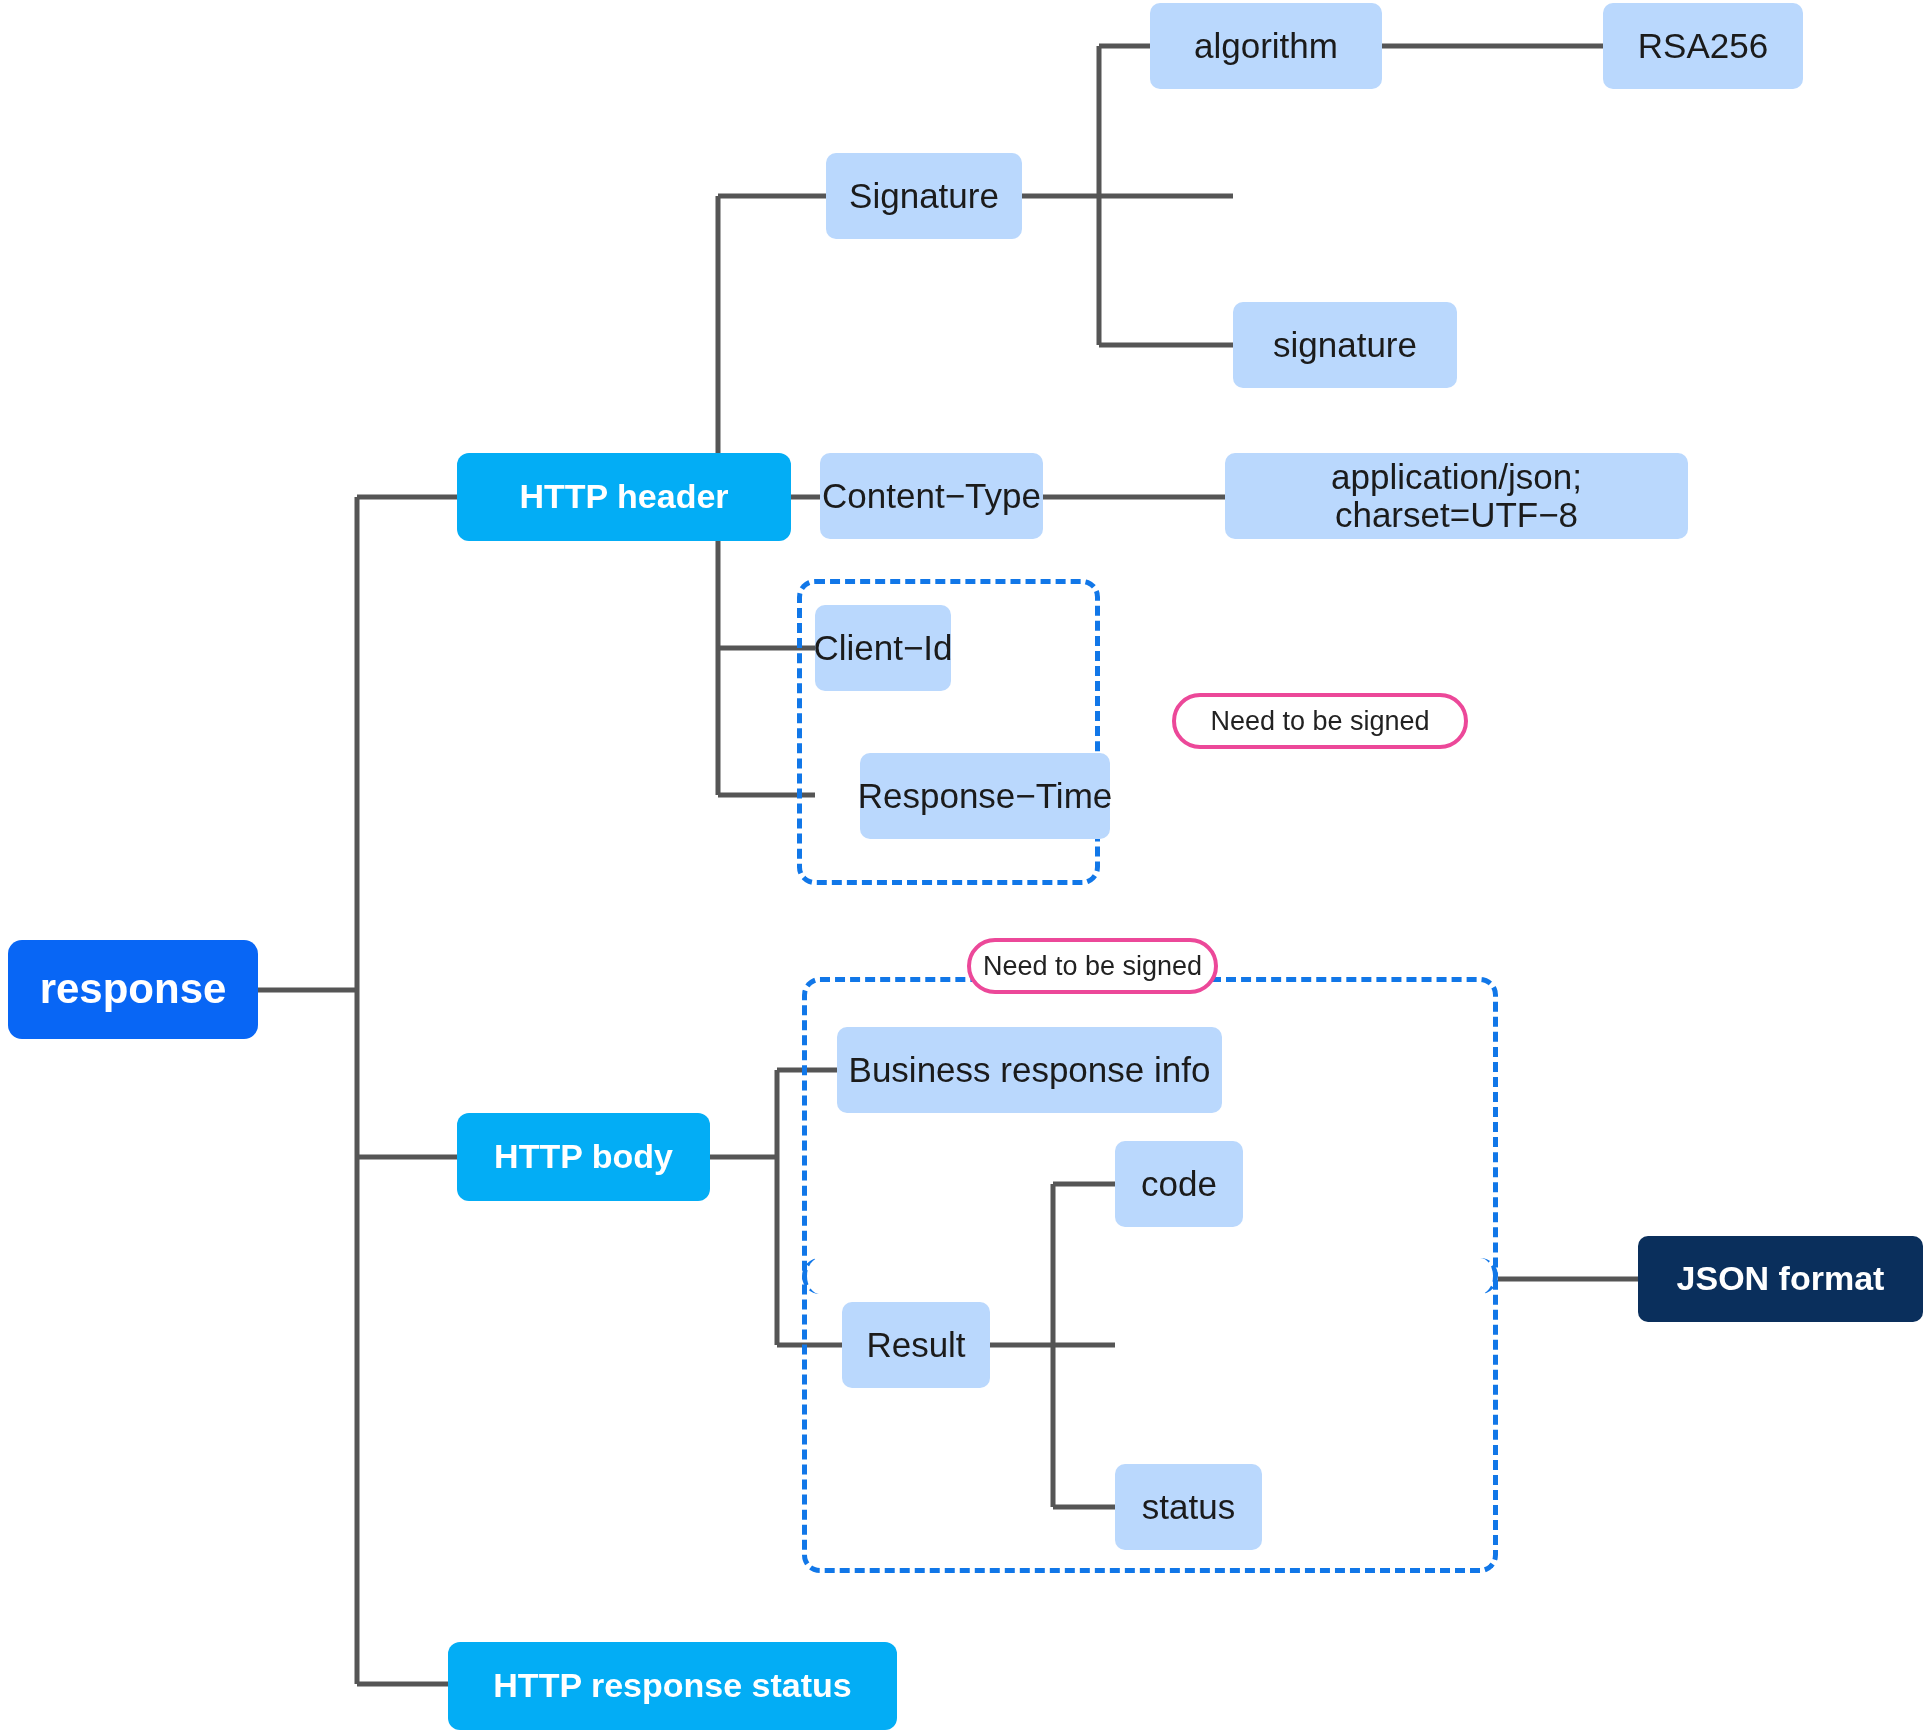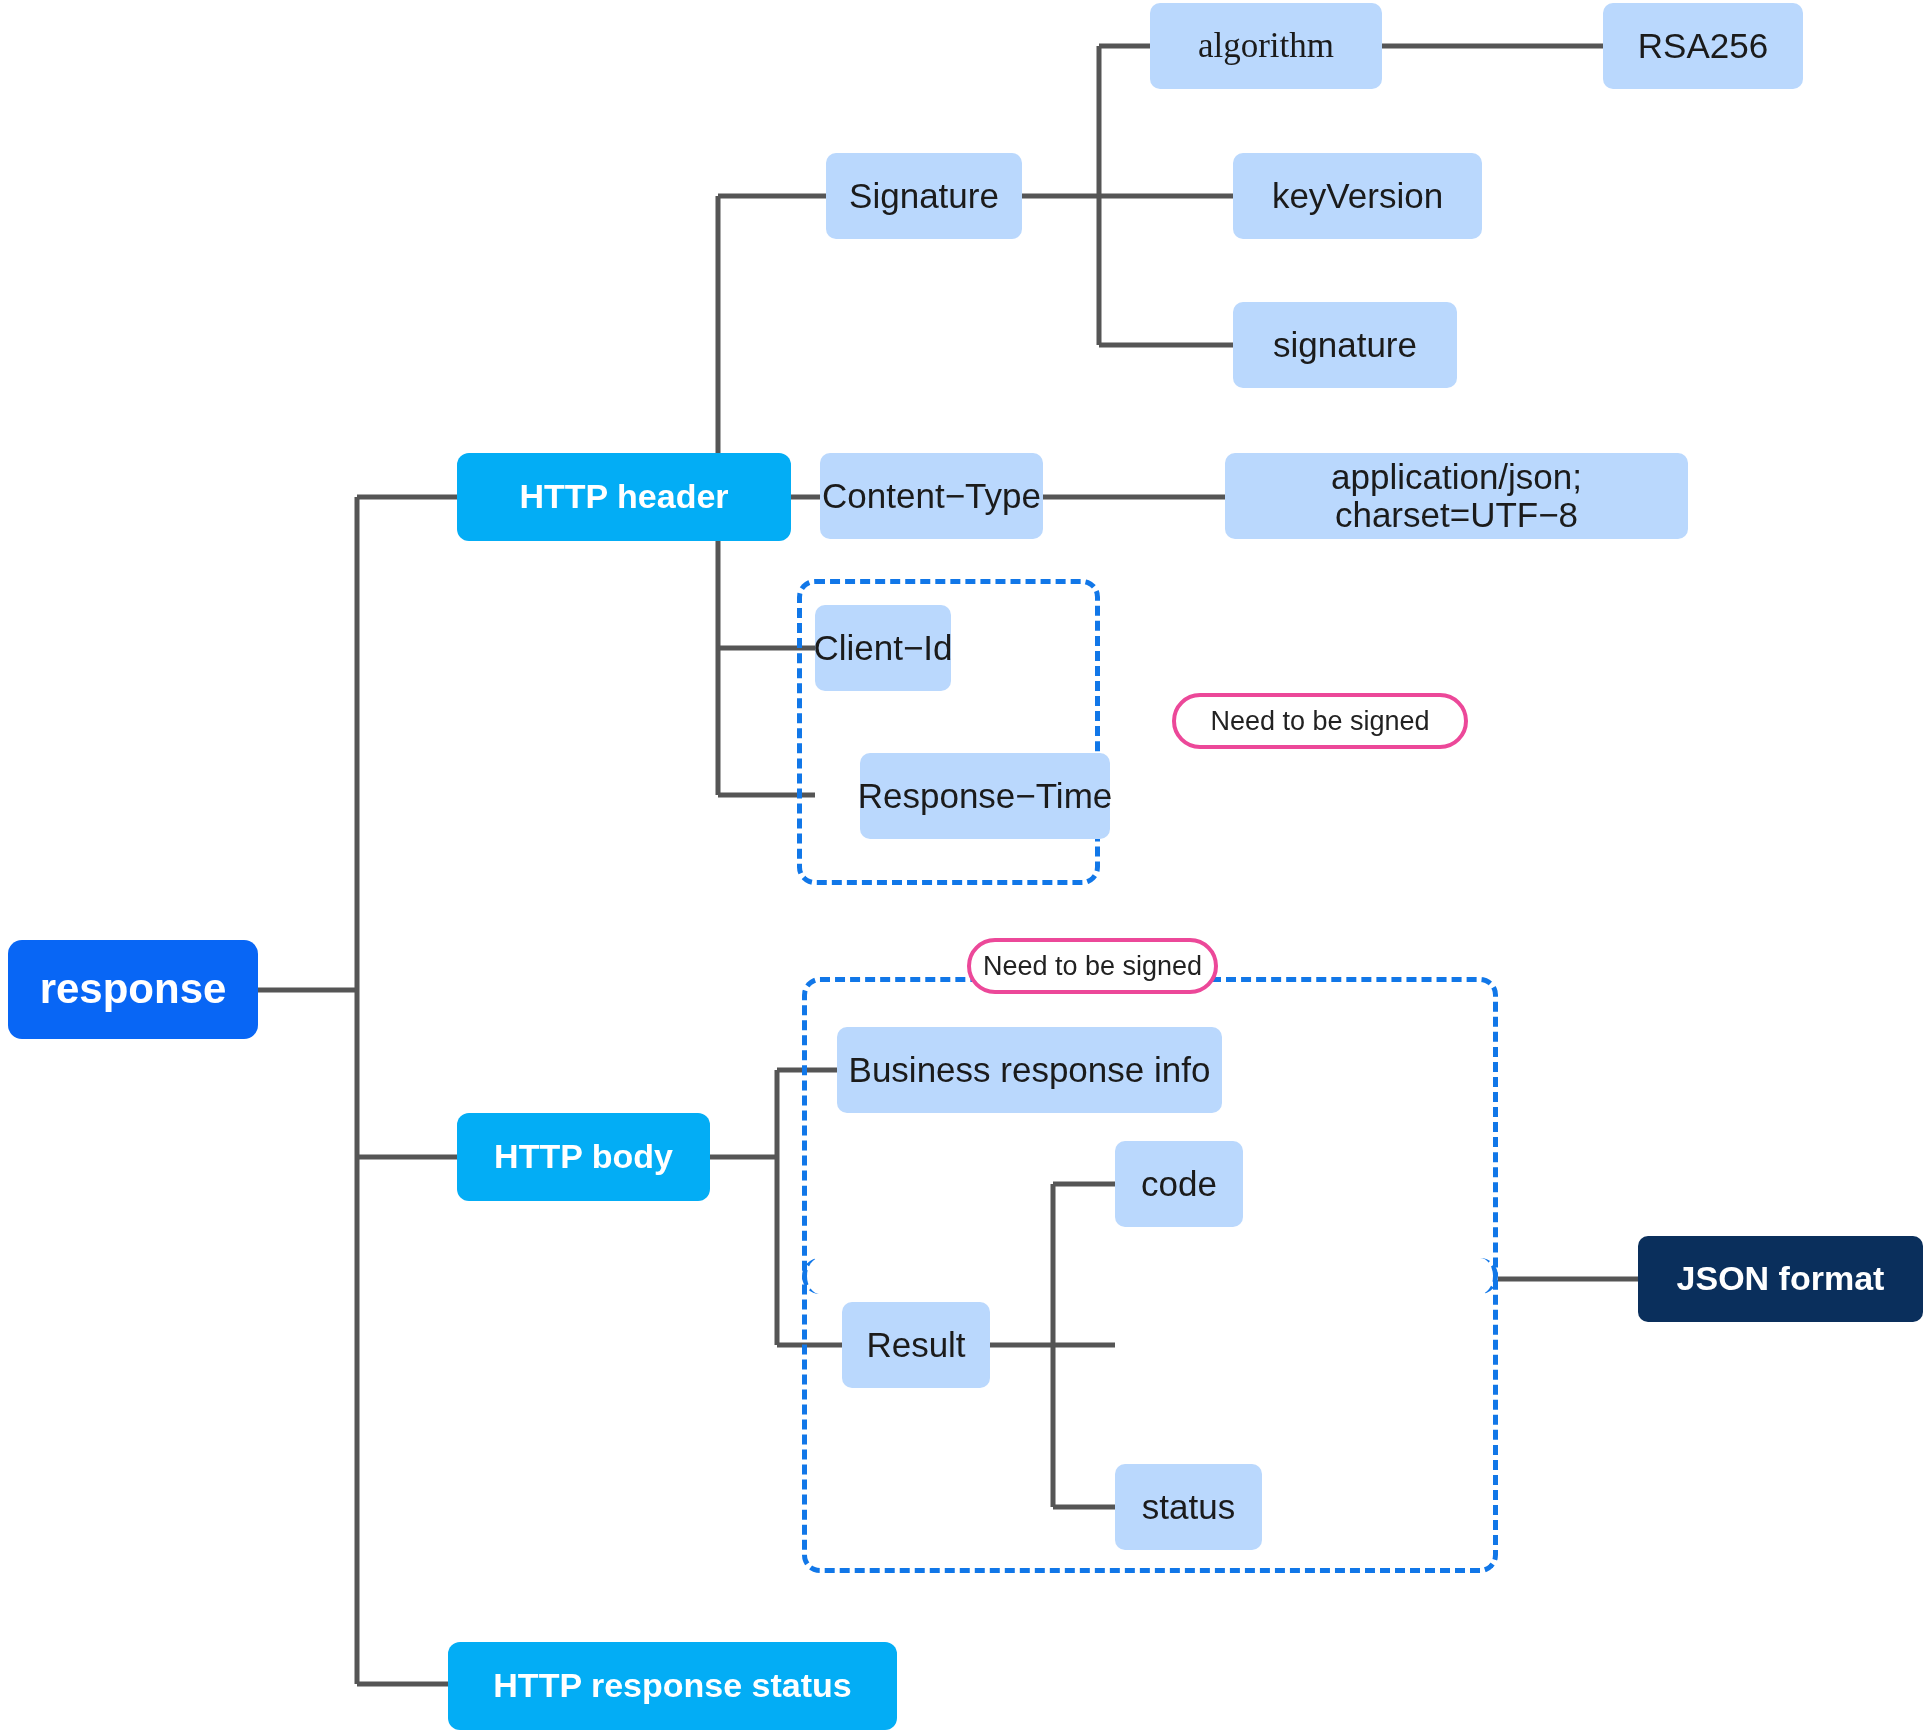--- a/index.html
+++ b/index.html
@@ -73,25 +73,24 @@
   <div class="node n-root" style="left:8px;top:940px;width:250px;height:99px;">response</div>
 
   <div class="node n-primary" style="left:457px;top:453px;width:334px;height:88px;">HTTP header</div>
 
   <div class="node n-primary" style="left:457px;top:1113px;width:253px;height:88px;">HTTP body</div>
 
   <div class="node n-primary" style="left:448px;top:1642px;width:449px;height:88px;">HTTP response status</div>
 
   <div class="node n-leaf" style="left:826px;top:153px;width:196px;height:86px;">Signature</div>
 
-  <div class="node n-leaf" style="left:1150px;top:3px;width:232px;height:86px;font-family:Liberation Serif, serif;">algorithm</div>
+  <div class="node n-leaf" style="left:1150px;top:3px;width:232px;height:86px;">algorithm</div>
 
   <div class="node n-leaf" style="left:1603px;top:3px;width:200px;height:86px;">RSA256</div>
 
-  <div class="node n-leaf" style="left:1233px;top:153px;width:249px;height:86px;">keyVersion</div>
 
   <div class="node n-leaf" style="left:1233px;top:302px;width:224px;height:86px;">signature</div>
 
   <div class="node n-leaf" style="left:820px;top:453px;width:223px;height:86px;">Content−Type</div>
 
   <div class="node n-leaf" style="left:1225px;top:453px;width:463px;height:86px;">application/json; charset=UTF−8</div>
 
   <div class="node n-leaf" style="left:815px;top:605px;width:136px;height:86px;">Client−Id</div>
 
   <div class="node n-leaf" style="left:815px;top:753px;width:250px;height:86px;margin-left:45px;">Response−Time</div>

